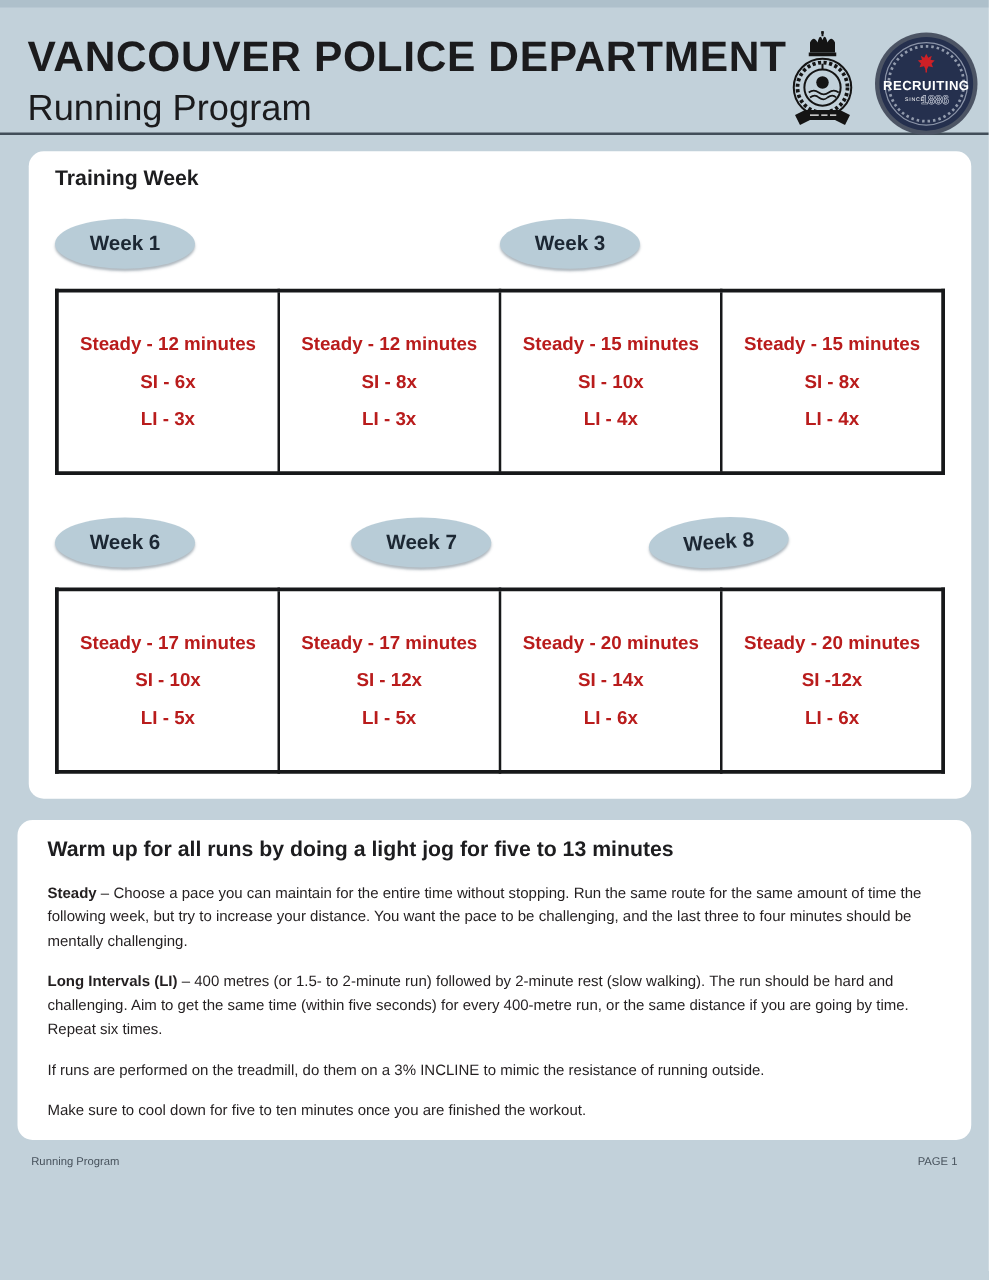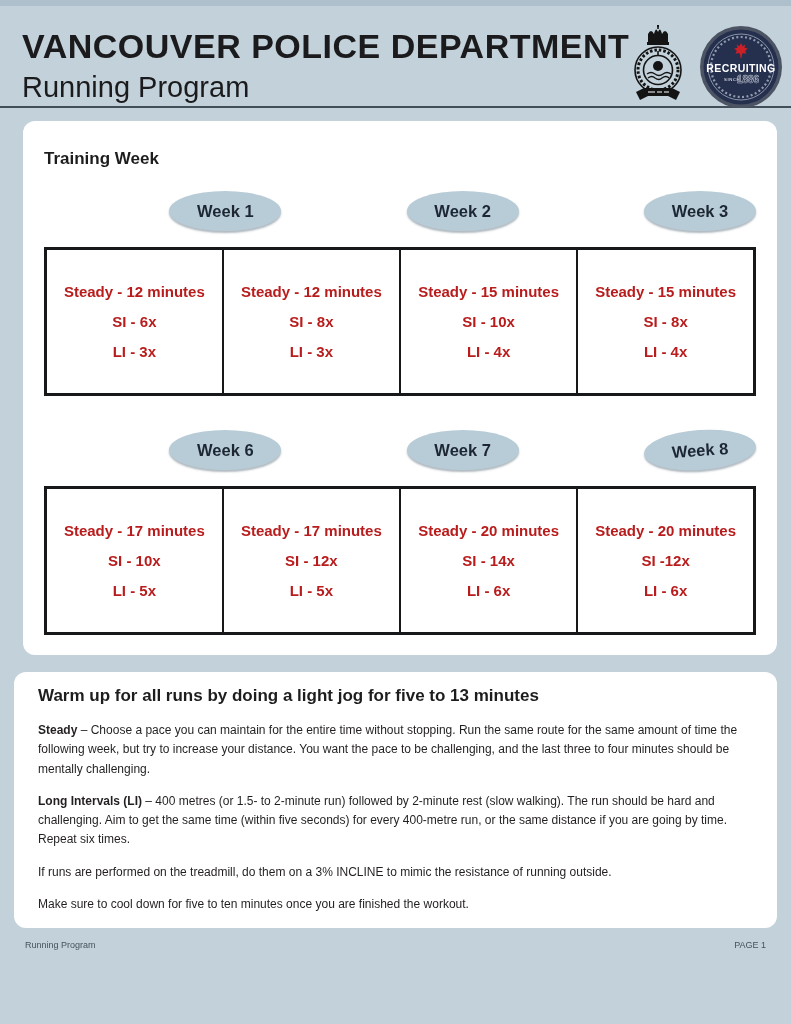--- a/index.html
+++ b/index.html
@@ -10,27 +10,27 @@
   }
   .top-strip{height:6px;background:#aec0cb;}
   
   .header{position:relative;padding:20px 24px 0 22px;height:100px;box-sizing:border-box;}
   .page-title{font-size:34px;font-weight:bold;letter-spacing:.5px;line-height:40px;color:#1b1b1d;}
   .page-subtitle{font-size:29px;font-weight:normal;line-height:34px;margin-top:4px;color:#1b1b1d;}
   .logo-box{position:absolute;top:18px;right:8px;display:flex;align-items:center;gap:7px;}
   .rule{height:2px;background:#424e59;}
   
   .card{background:#ffffff;border-radius:12px;margin:13px 14px 0 14px;box-sizing:border-box;}
-  .card-1{padding:28px 21px 20px 21px;margin-left:23px;}
+  .card-1{padding:12px 21px 20px 21px;margin-left:23px;}
   .card-2{padding:14px 24px 14px 24px;margin-top:17px;}
   .card-heading{font-size:17px;font-weight:bold;line-height:20px;color:#1d1d1f;}
   
   .badge-row{display:flex;margin-top:22px;}
   .badge-row.second{margin-top:34px;}
-  .badge-cell{flex:1;display:flex;justify-content:flex-end;}
+  .badge-cell{flex:1;display:flex;justify-content:flex-start;}
   .week-badge{
     width:112px;height:40px;border-radius:50%;background:#b8ccd7;
     display:flex;align-items:center;justify-content:center;
     box-shadow:0 2px 2px rgba(80,100,115,.45);
   }
   .week-badge span{font-size:16.5px;font-weight:bold;color:#1c2733;}
   .tilt{transform:rotate(-4deg);}
   
   .week-table{width:100%;border-collapse:collapse;table-layout:fixed;margin-top:16px;}
   .week-table td{border:2px solid #17181a;height:143px;text-align:center;vertical-align:middle;padding:0;}
@@ -109,25 +109,20 @@
     <div class="card-heading">Training Week</div>
 
     <div class="badge-row">
       <div class="badge-cell">
           <div class="week-badge">
             <span>Week 1</span>
           </div>
         </div>
       <div class="badge-cell">
           <div class="week-badge">
-            <span>Week 2</span>
-          </div>
-        </div>
-      <div class="badge-cell">
-          <div class="week-badge">
             <span>Week 3</span>
           </div>
         </div>
     </div>
 
     <table class="week-table">
       <tbody>
           <tr>
         <td>
           <div class="cell-line">Steady - 12 minutes</div>

